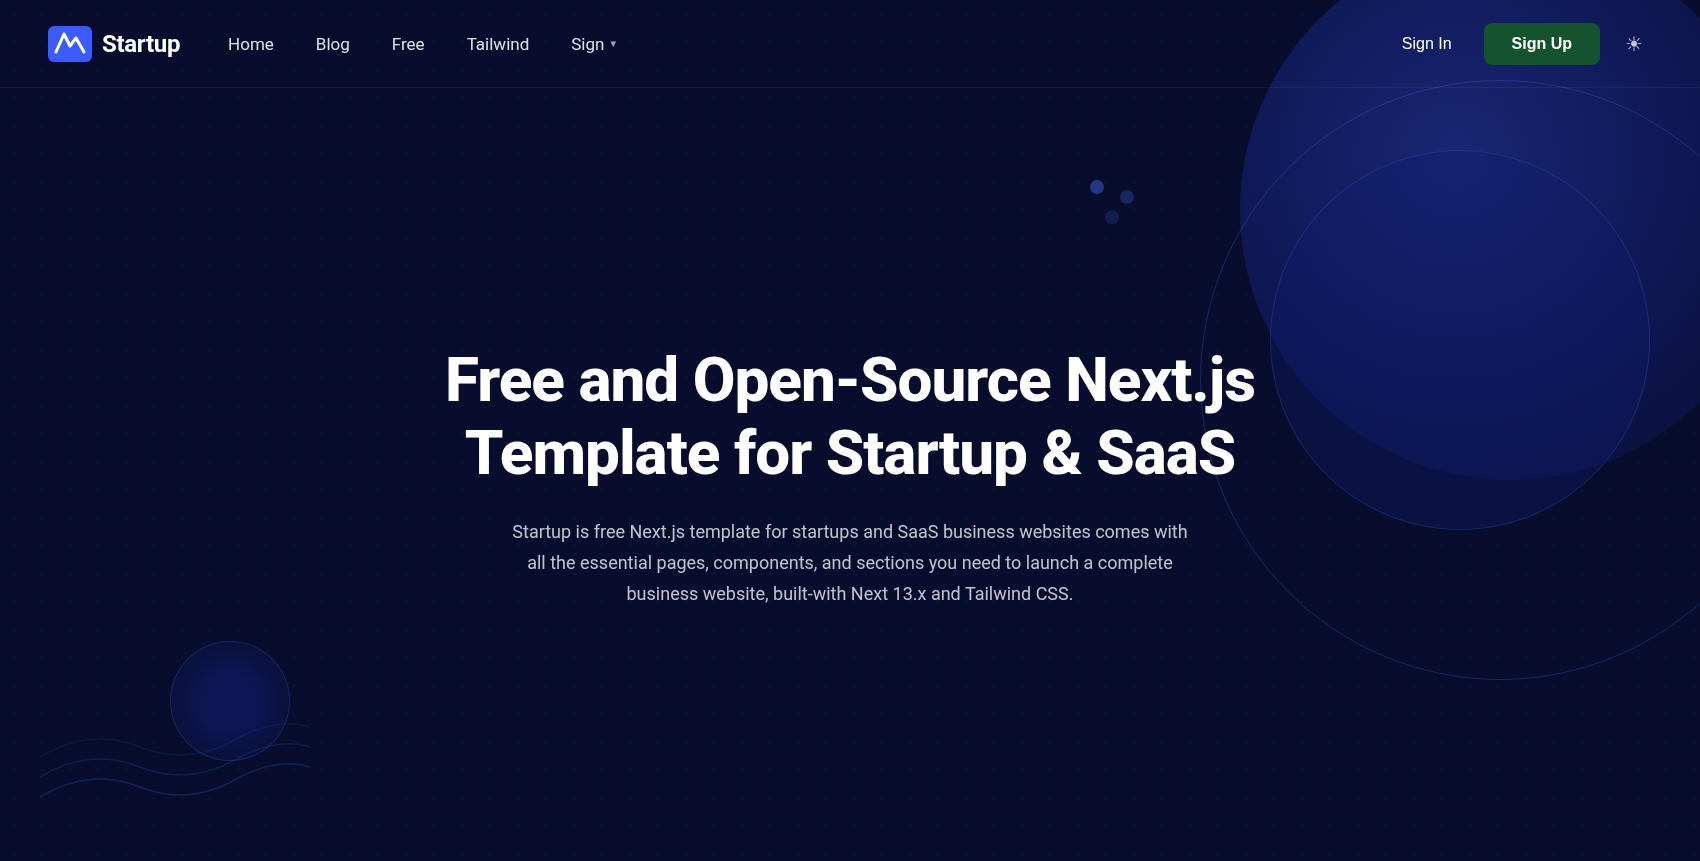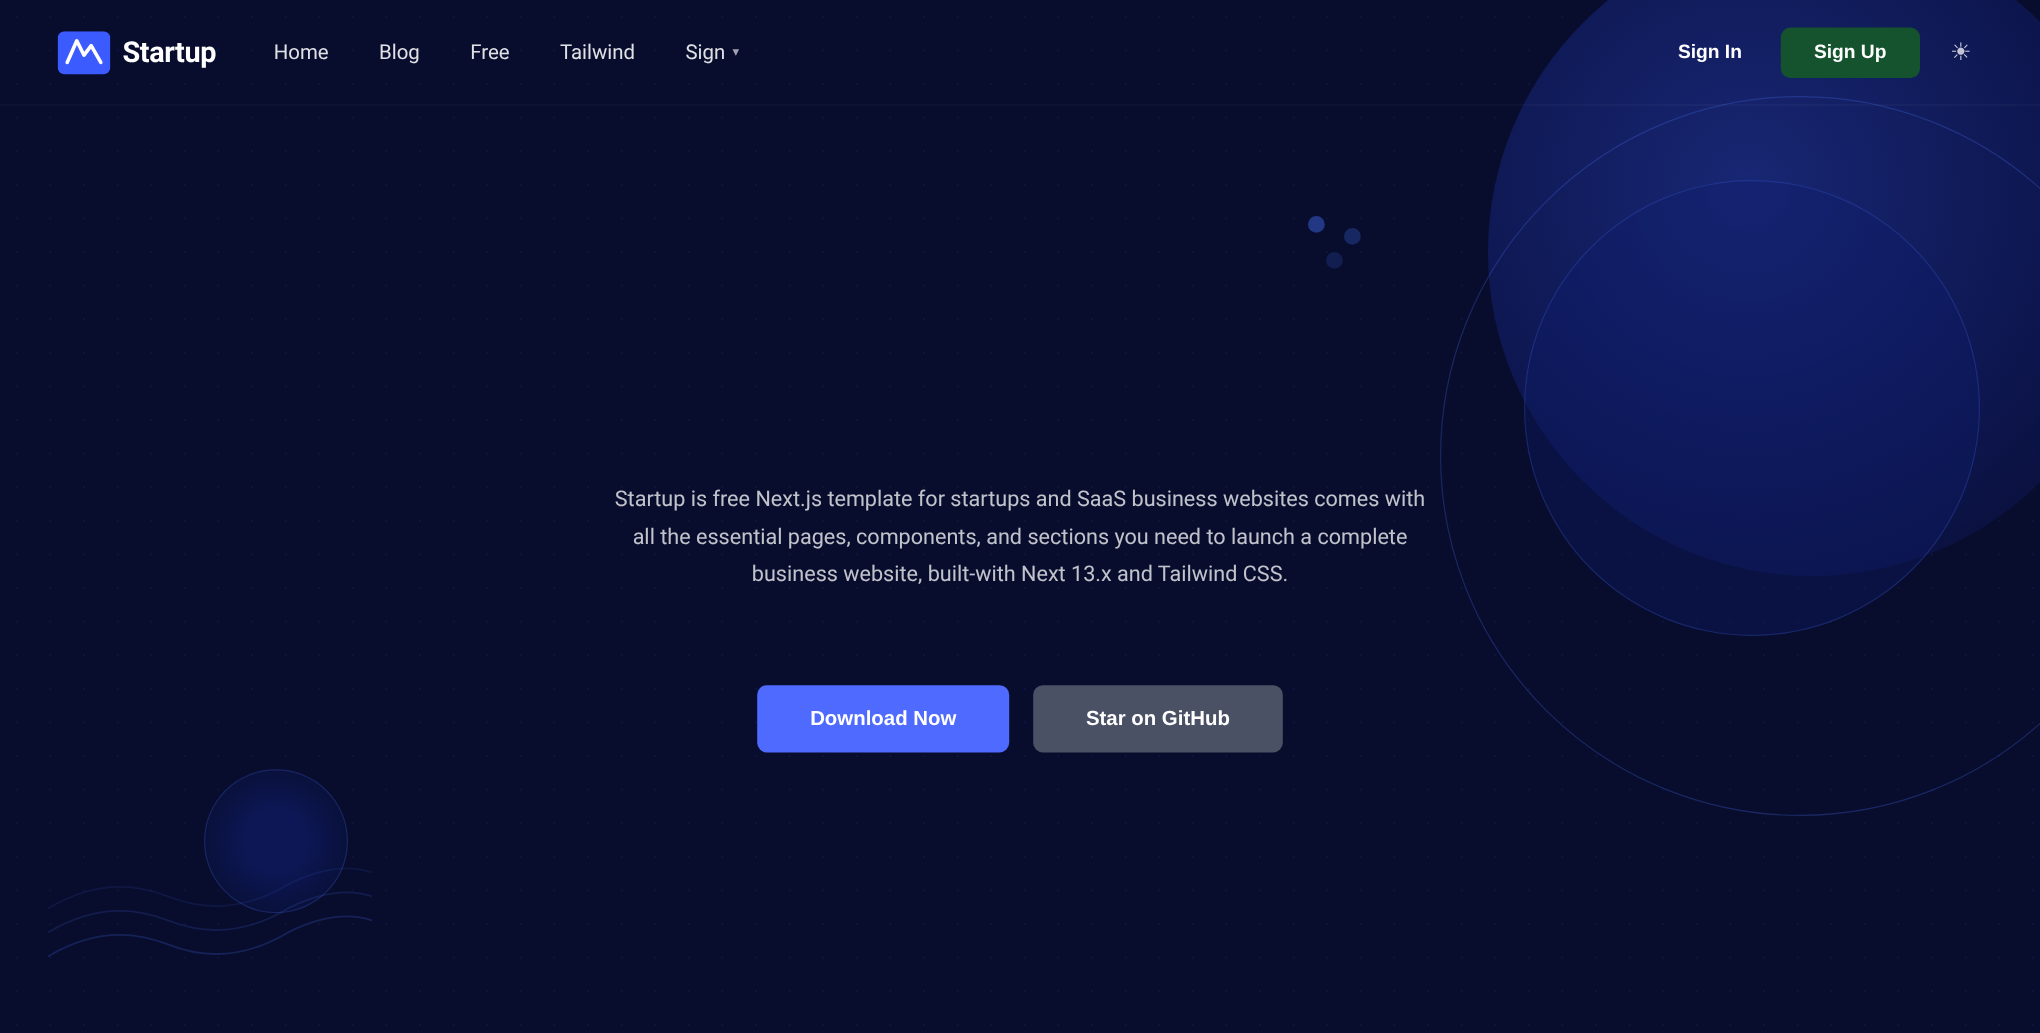--- a/index.html
+++ b/index.html
@@ -157,21 +157,21 @@
     }
 
     .nav-actions {
       display: flex;
       align-items: center;
       gap: 16px;
     }
 
     .btn-signin {
       font-size: 16px;
-      font-weight: 700;
+      font-weight: 400;
       color: #ffffff;
       background: transparent;
       border: none;
       cursor: pointer;
       padding: 8px 16px;
     }
 
     .btn-signup {
       font-size: 16px;
       font-weight: 600;
@@ -297,18 +297,15 @@
   </div>
 
   <div class="nav-actions">
     <button class="btn-signin">Sign In</button>
     <button class="btn-signup">Sign Up</button>
     <button class="theme-toggle">☀</button>
   </div>
 </nav>
 
 <section class="hero">
+  <h1 class="hero-title">Free and Open-Source Next.js Template for Startup &amp; SaaS</h1>
   <p class="hero-subtitle">Startup is free Next.js template for startups and SaaS business websites comes with all the essential pages, components, and sections you need to launch a complete business website, built-with Next 13.x and Tailwind CSS.</p>
-  <div class="hero-buttons">
-    <button class="btn-download">Download Now</button>
-    <button class="btn-github">Star on GitHub</button>
-  </div>
 </section>
 
 </body></html>

